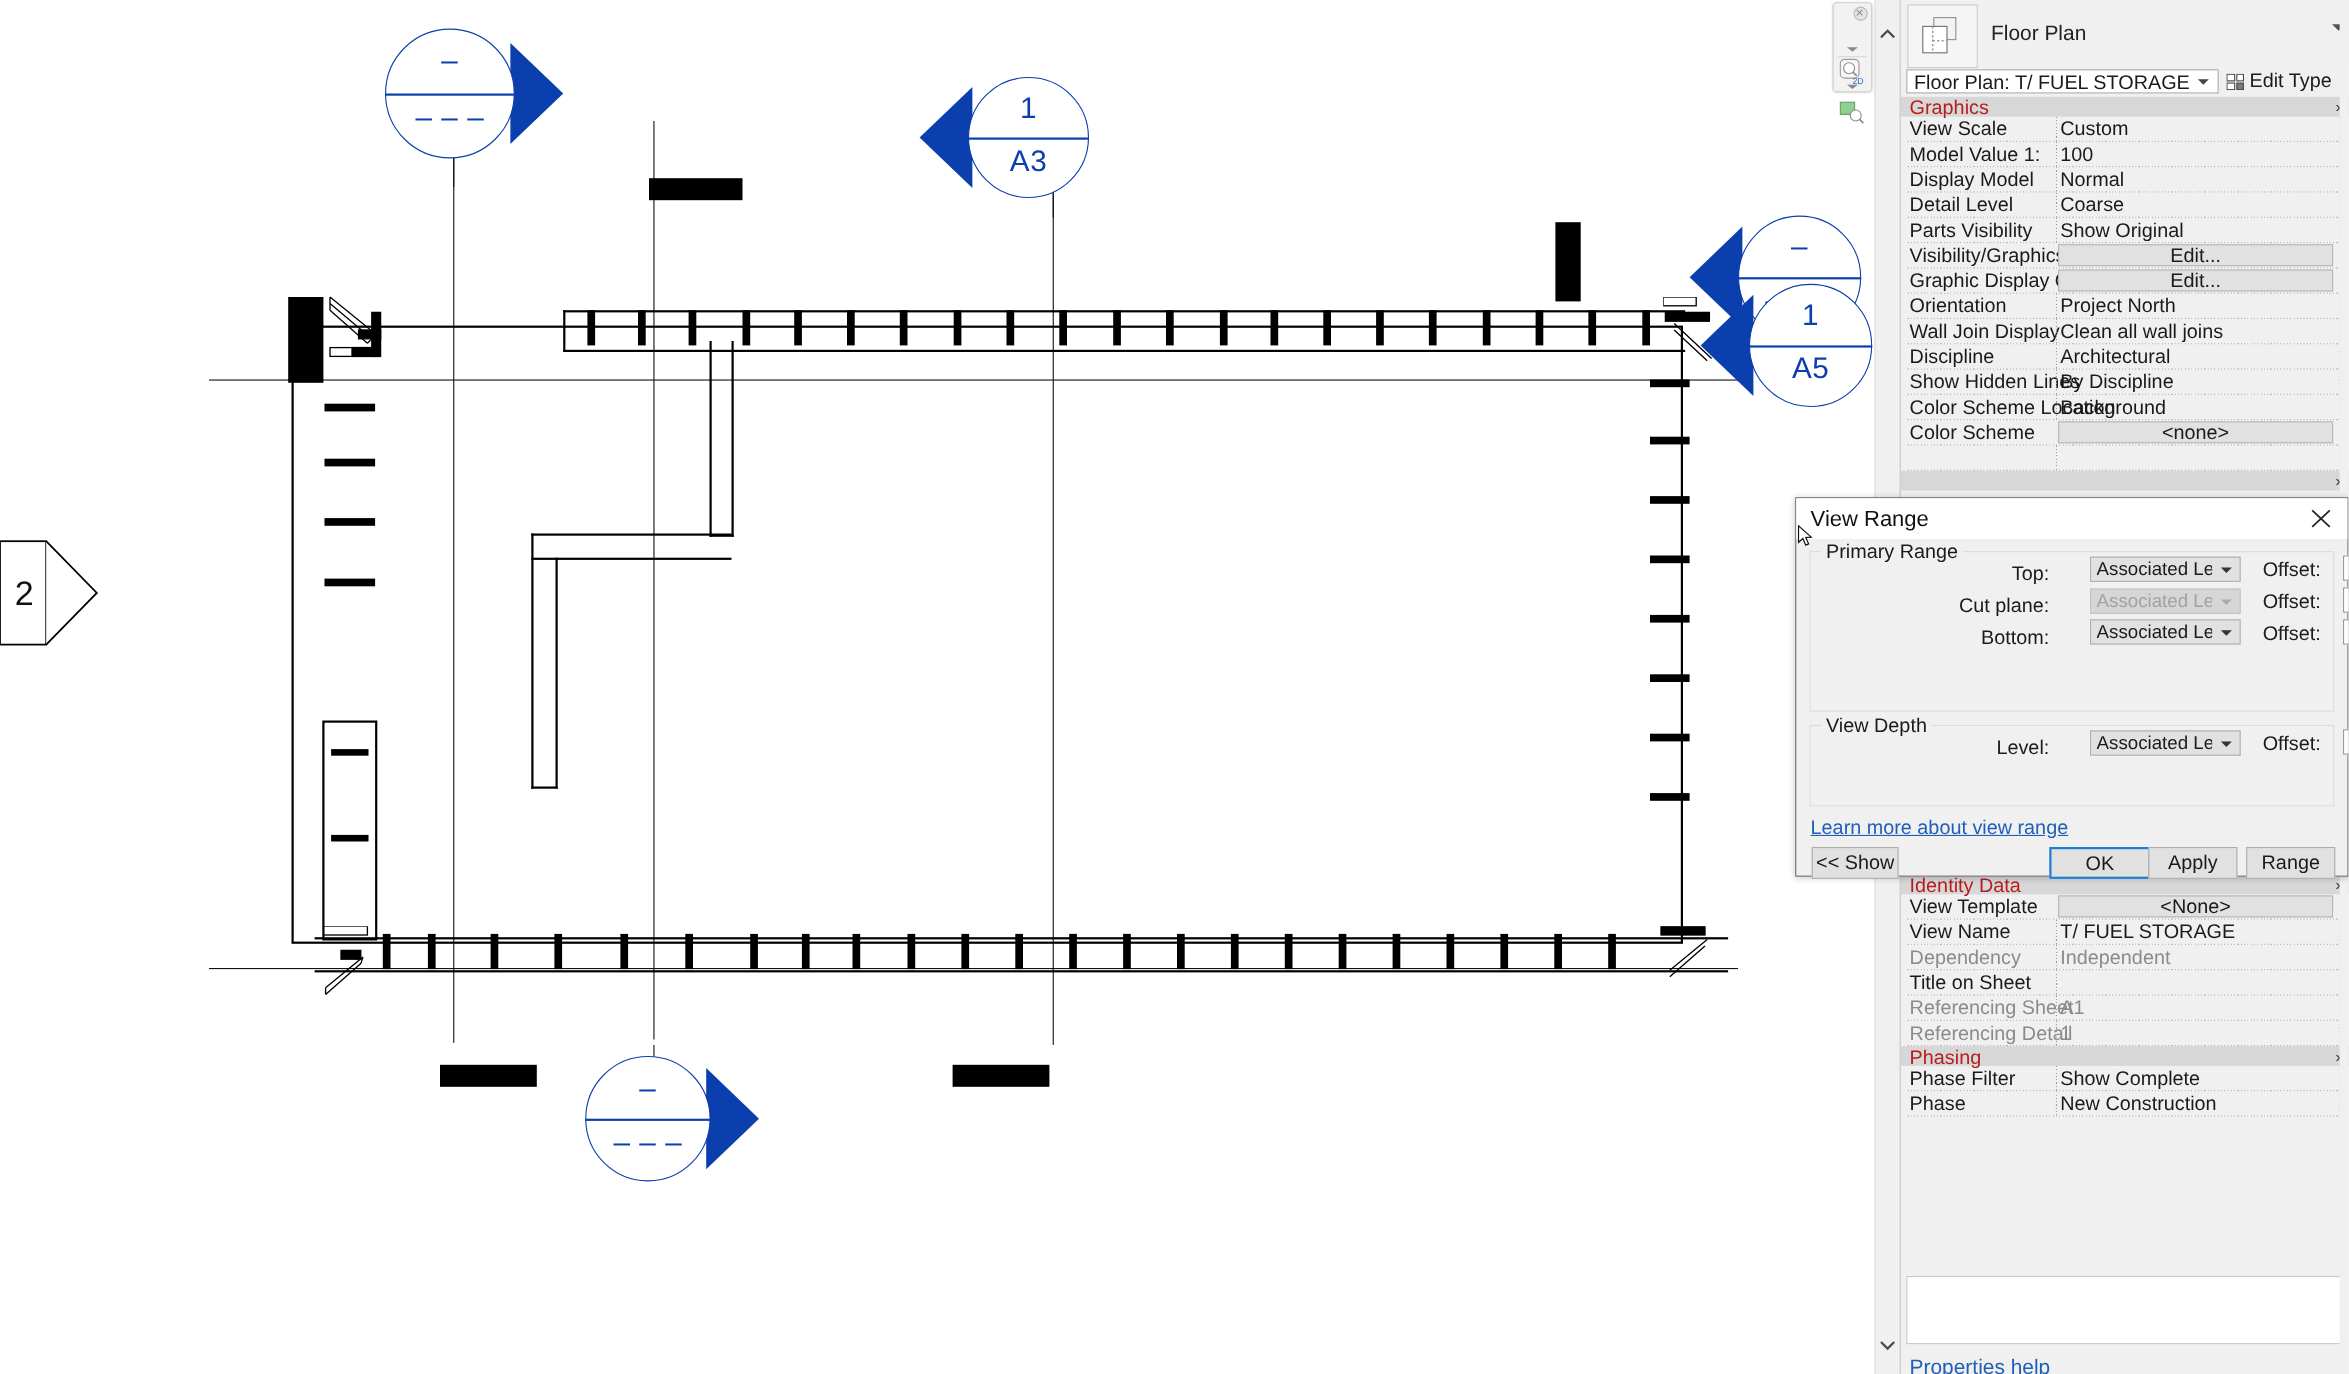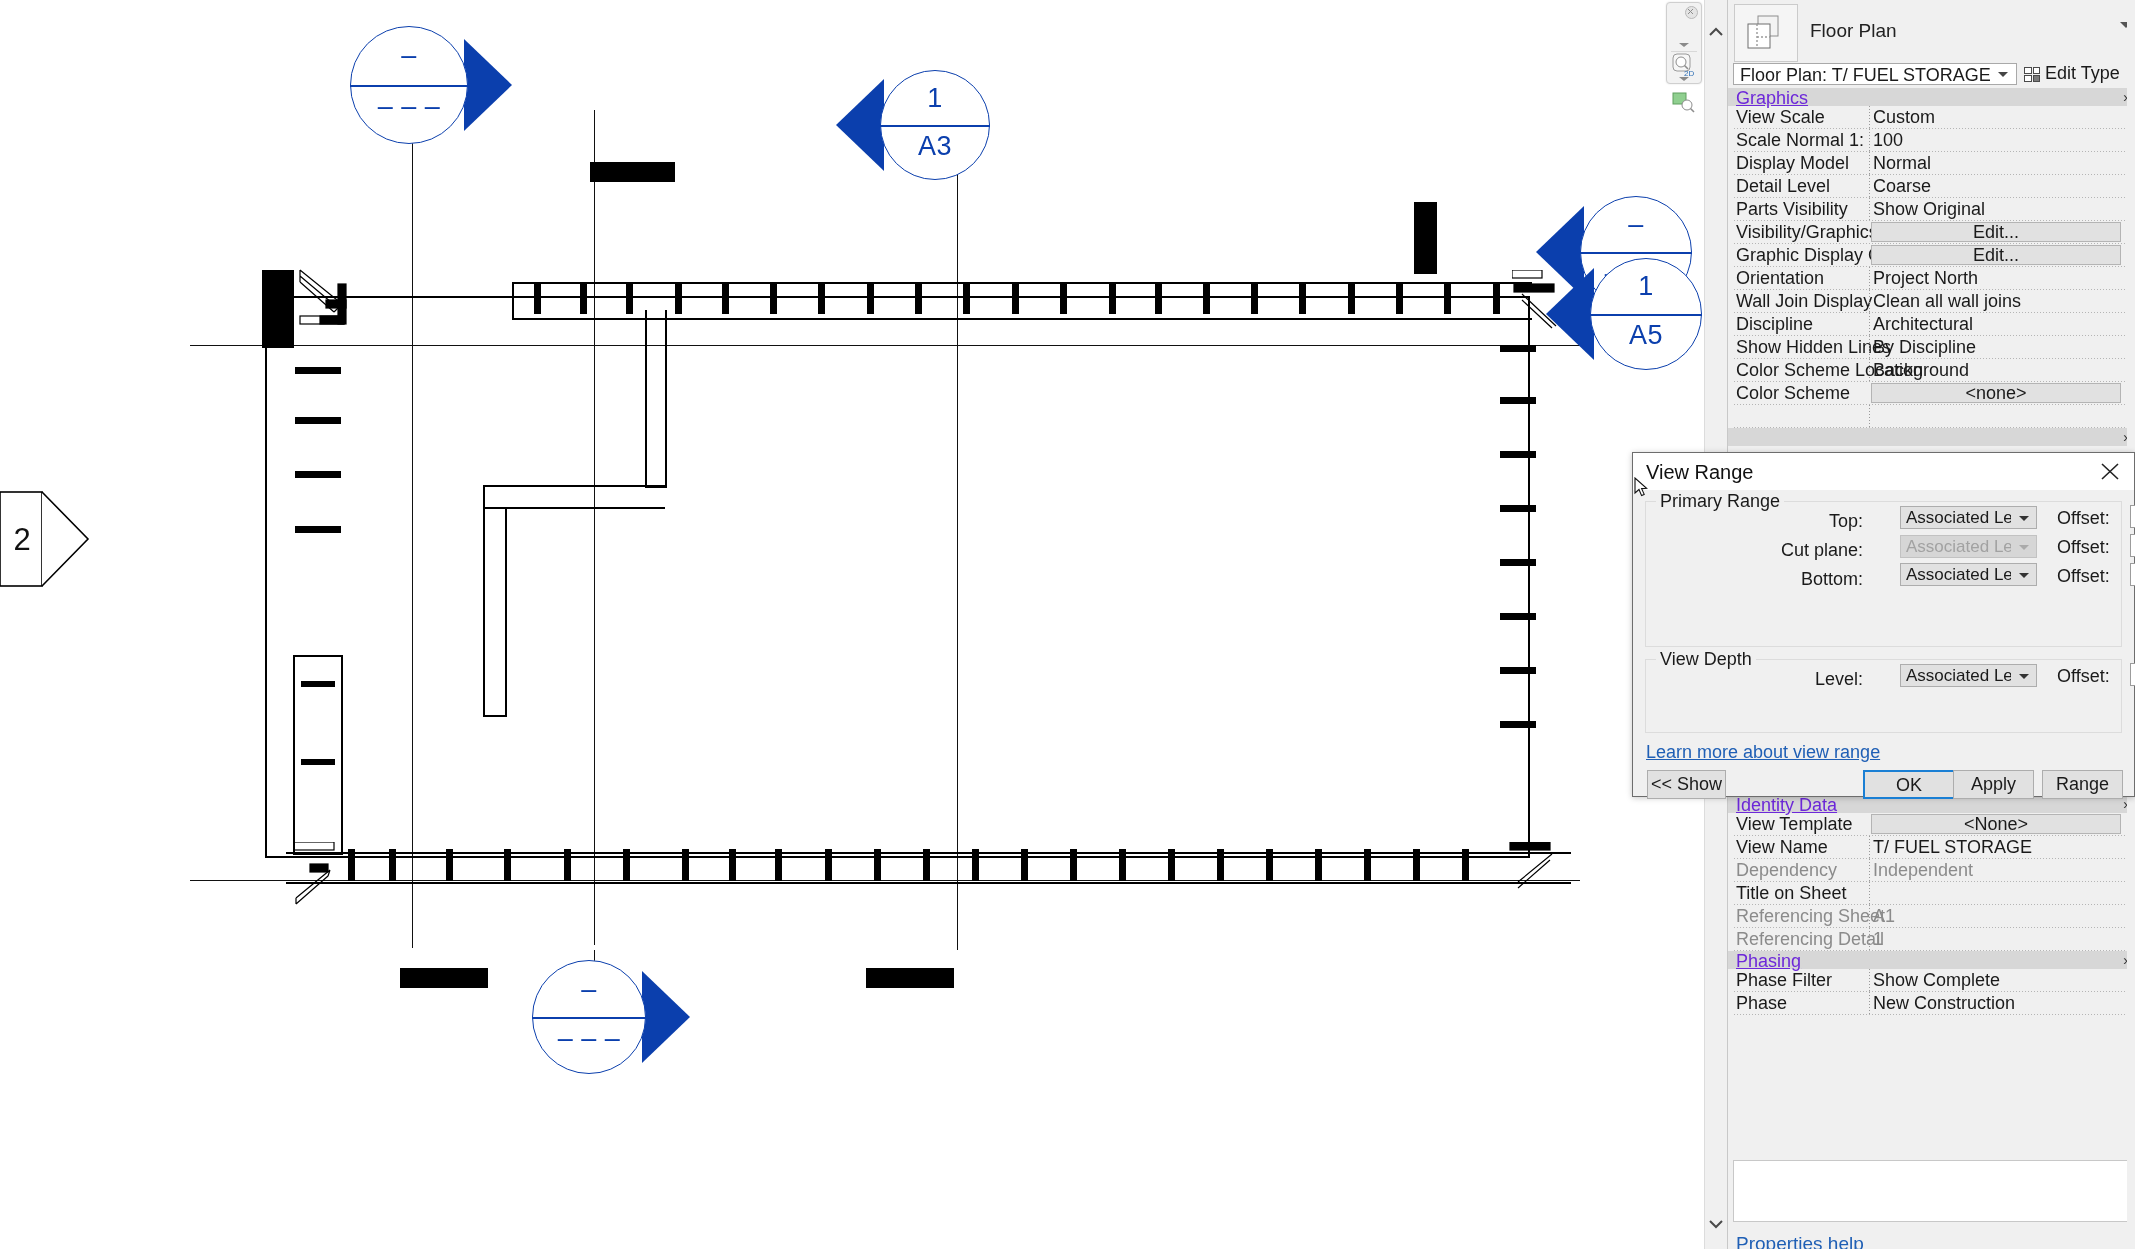--- a/index.html
+++ b/index.html
@@ -66,21 +66,21 @@
   #type-selector{position:absolute;left:5px;top:63px;width:284px;height:22px;background:#fff;
       border:1px solid #a9a9a9;box-sizing:border-box;}
   #type-selector .tstext{position:absolute;left:6px;top:1px;font-size:18px;color:#1a1a1a;white-space:nowrap;}
   #type-selector .tscaret{position:absolute;right:8px;top:8px;width:0;height:0;
       border-left:5px solid transparent;border-right:5px solid transparent;border-top:5px solid #444;}
   #edit-type-btn{position:absolute;left:296px;top:63px;height:22px;font-size:18px;color:#1a1a1a;white-space:nowrap;}
   #edit-type-btn .etglyph{position:absolute;left:0;top:3px;width:17px;height:15px;}
   #edit-type-btn .etlabel{position:absolute;left:21px;top:0;}
 
   .grp-row{position:absolute;left:0;width:408px;height:18px;background:#d7d7d7;}
-  .grp-row .glabel{position:absolute;left:8px;top:0px;font-size:18px;color:#6d28d9;text-decoration:underline;}
+  .grp-row .glabel{position:absolute;left:8px;top:0px;font-size:18px;color:#b91c1c;}
   .grp-row .gchev{position:absolute;right:5px;top:1px;font-size:14px;color:#333;}
 
   .prow{position:absolute;left:0;width:408px;height:23px;}
   .prow .pk{position:absolute;left:8px;top:1px;font-size:18px;color:#1a1a1a;white-space:nowrap;}
   .prow .pv{position:absolute;left:145px;top:1px;font-size:18px;color:#1a1a1a;white-space:nowrap;}
   .prow.dim .pk,.prow.dim .pv{color:#8b8b8b;}
   .prow .pvbtn{position:absolute;left:143px;top:1px;width:250px;height:20px;background:#e1e1e1;
        border:1px solid #b4b4b4;box-sizing:border-box;text-align:center;font-size:18px;color:#1a1a1a;line-height:19px;}
   .prow .sep-v{position:absolute;left:141px;top:0;width:1px;height:23px;
        background:repeating-linear-gradient(to bottom,#9a9a9a 0 1px,transparent 1px 3px);}
@@ -412,21 +412,21 @@
   </div>
 
   <div class="prow" style="top:106px;">
     <div class="pk">View Scale</div>
     <div class="pv">Custom</div>
     <div class="sep-v"></div>
       <div class="sep-r"></div>
       <div class="sep-h"></div>
   </div>
   <div class="prow" style="top:129px;">
-    <div class="pk">Scale Normal    1:</div>
+    <div class="pk">Model Value    1:</div>
     <div class="pv">100</div>
     <div class="sep-v"></div>
       <div class="sep-r"></div>
       <div class="sep-h"></div>
   </div>
   <div class="prow" style="top:152px;">
     <div class="pk">Display Model</div>
     <div class="pv">Normal</div>
     <div class="sep-v"></div>
       <div class="sep-r"></div>

